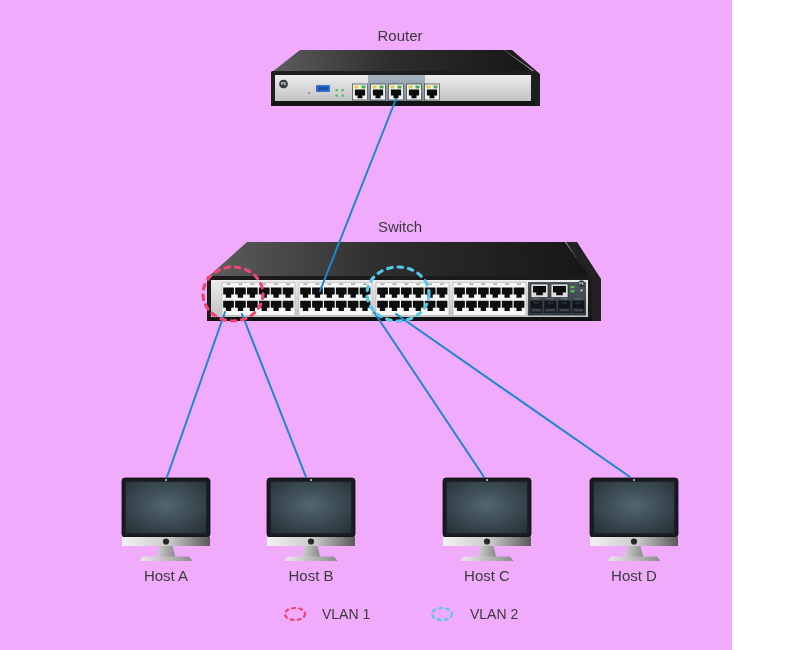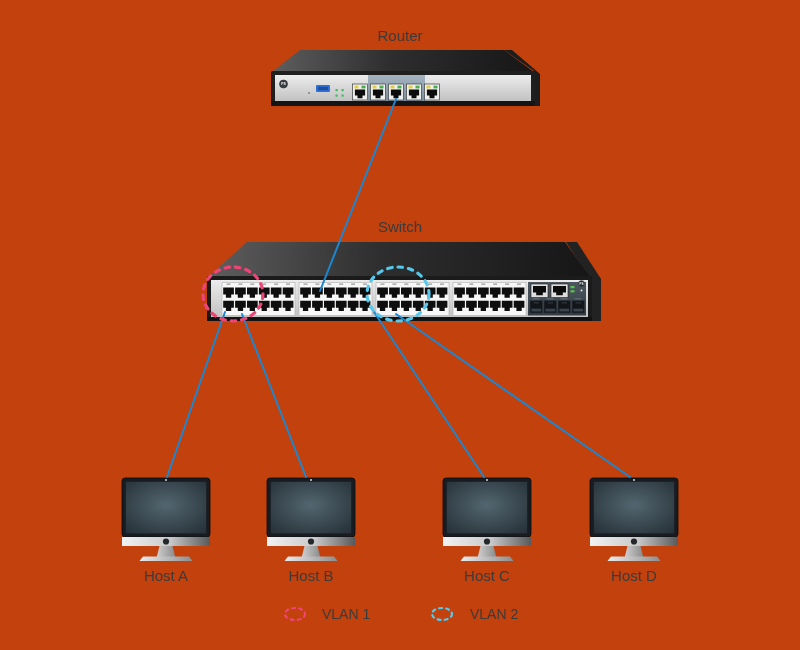--- a/index.html
+++ b/index.html
@@ -1,16 +1,16 @@
 <!DOCTYPE html>
 <html><head>
 <meta charset="utf-8">
 <style>
   html,body{margin:0;padding:0;background:#ffffff;}
-  .stage{position:relative;width:800px;height:650px;background:#c2410c;overflow:hidden;
+  .stage{position:relative;width:732px;height:650px;background:#f0abfc;overflow:hidden;
          font-family:"Liberation Sans", sans-serif;}
   svg{display:block;}
   text.node-label{font-family:"Liberation Sans",sans-serif;font-size:15px;fill:#3b3b3b;}
   text.legend-label{font-family:"Liberation Sans",sans-serif;font-size:14px;fill:#3b3b3b;}
   text.brand{font-family:"Liberation Sans",sans-serif;font-weight:bold;fill:#ffffff;}
 </style>
 </head>
 <body>
 
 <div class="stage">

